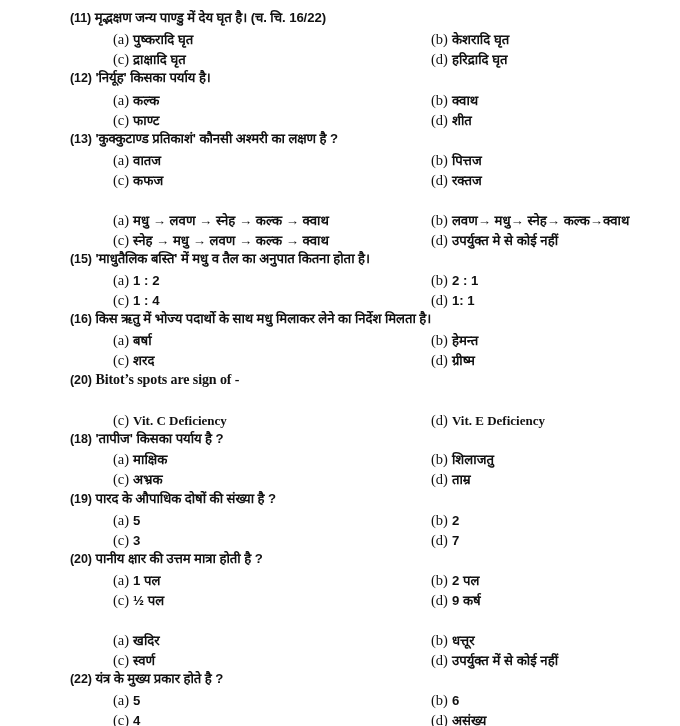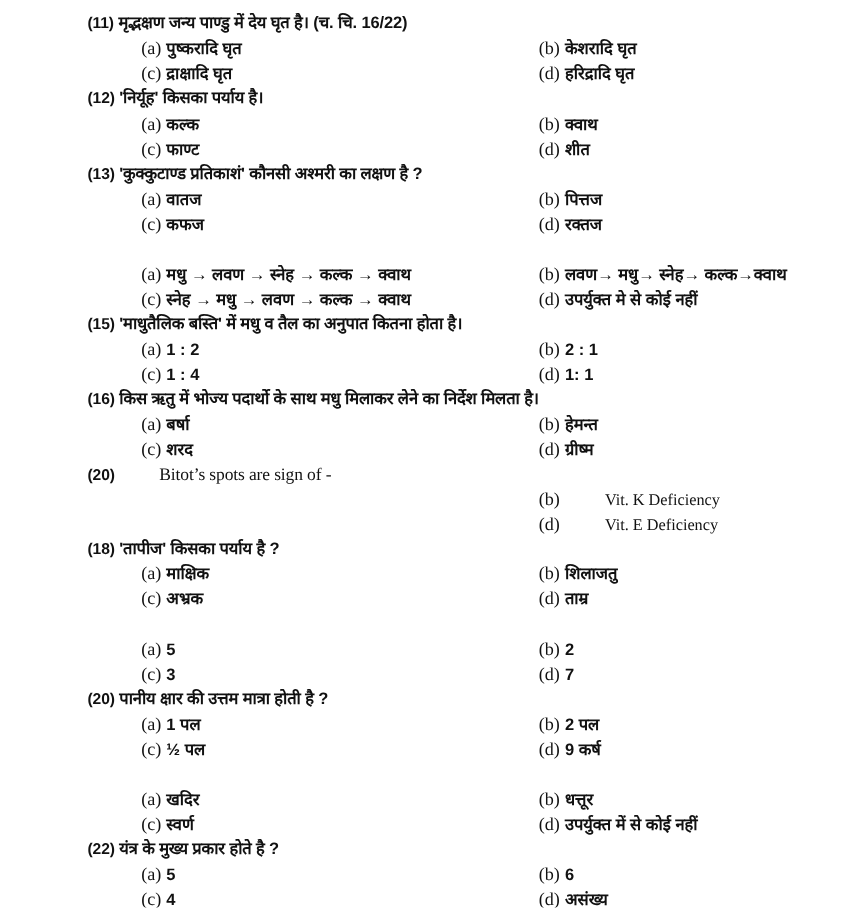--- a/index.html
+++ b/index.html
@@ -16,21 +16,21 @@
     line-height: 18px; letter-spacing: -0.1px;
   }
   .opt {
     position: absolute; font-size: 13.2px; font-weight: bold;
     white-space: nowrap; line-height: 18px;
   }
   .opt .lbl { font-family: "Liberation Serif", serif; font-weight: normal; font-size: 14.5px; margin-right: 4px; }
   .q .num { font-size: 12.5px; }
   .left { left: 113px; }
   .right { left: 431px; }
-  .serif { font-family: "Liberation Serif", serif; font-weight: normal; font-size: 14px; margin-left: 32px; }
+  .serif { font-family: "Liberation Serif", serif; font-weight: bold; font-size: 14px; }
 </style>
 </head>
 <body>
 
 <div id="doc">
 
   <div class="q" style="top:9px"><span class="num">(11)</span> <span>मृद्भक्षण जन्य पाण्डु में देय घृत है। (च. चि. 16/22)</span></div>
   <div class="opt left" style="top:30px"><span class="lbl">(a)</span><span>पुष्करादि घृत</span></div>
   <div class="opt right" style="top:30px"><span class="lbl">(b)</span><span>केशरादि घृत</span></div>
   <div class="opt left" style="top:50px"><span class="lbl">(c)</span><span>द्राक्षादि घृत</span></div>
@@ -59,29 +59,30 @@
   <div class="opt left" style="top:291px"><span class="lbl">(c)</span><span>1 : 4</span></div>
   <div class="opt right" style="top:291px"><span class="lbl">(d)</span><span>1: 1</span></div>
 
   <div class="q" style="top:310px"><span class="num">(16)</span> <span>किस ऋतु में भोज्य पदार्थो के साथ मधु मिलाकर लेने का निर्देश मिलता है।</span></div>
   <div class="opt left" style="top:331px"><span class="lbl">(a)</span><span>बर्षा</span></div>
   <div class="opt right" style="top:331px"><span class="lbl">(b)</span><span>हेमन्त</span></div>
   <div class="opt left" style="top:351px"><span class="lbl">(c)</span><span>शरद</span></div>
   <div class="opt right" style="top:351px"><span class="lbl">(d)</span><span>ग्रीष्म</span></div>
 
   <div class="q" style="top:371px"><span class="num">(20)</span> <span class="serif">Bitot’s spots are sign of  -</span></div>
-  <div class="opt right" style="top:391px"><span class="lbl">(b)</span><span class="serif" style="font-size:13px">Vit. K Deficiency</span></div>
+  <div class="opt left" style="top:411px"><span class="lbl">(c)</span><span class="serif" style="font-size:13px">Vit. C Deficiency</span></div>
   <div class="opt right" style="top:411px"><span class="lbl">(d)</span><span class="serif" style="font-size:13px">Vit. E Deficiency</span></div>
 
   <div class="q" style="top:430px"><span class="num">(18)</span> <span>'तापीज' किसका पर्याय है ?</span></div>
   <div class="opt left" style="top:450px"><span class="lbl">(a)</span><span>माक्षिक</span></div>
   <div class="opt right" style="top:450px"><span class="lbl">(b)</span><span>शिलाजतु</span></div>
   <div class="opt left" style="top:470px"><span class="lbl">(c)</span><span>अभ्रक</span></div>
   <div class="opt right" style="top:470px"><span class="lbl">(d)</span><span>ताम्र</span></div>
 
+  <div class="q" style="top:490px"><span class="num">(19)</span> <span>पारद के औपाधिक दोषों की संख्या है ?</span></div>
   <div class="opt left" style="top:511px"><span class="lbl">(a)</span><span>5</span></div>
   <div class="opt right" style="top:511px"><span class="lbl">(b)</span><span>2</span></div>
   <div class="opt left" style="top:531px"><span class="lbl">(c)</span><span>3</span></div>
   <div class="opt right" style="top:531px"><span class="lbl">(d)</span><span>7</span></div>
 
   <div class="q" style="top:550px"><span class="num">(20)</span> <span>पानीय क्षार की उत्तम मात्रा होती है ?</span></div>
   <div class="opt left" style="top:571px"><span class="lbl">(a)</span><span>1 पल</span></div>
   <div class="opt right" style="top:571px"><span class="lbl">(b)</span><span>2 पल</span></div>
   <div class="opt left" style="top:591px"><span class="lbl">(c)</span><span>½ पल</span></div>
   <div class="opt right" style="top:591px"><span class="lbl">(d)</span><span>9 कर्ष</span></div>

